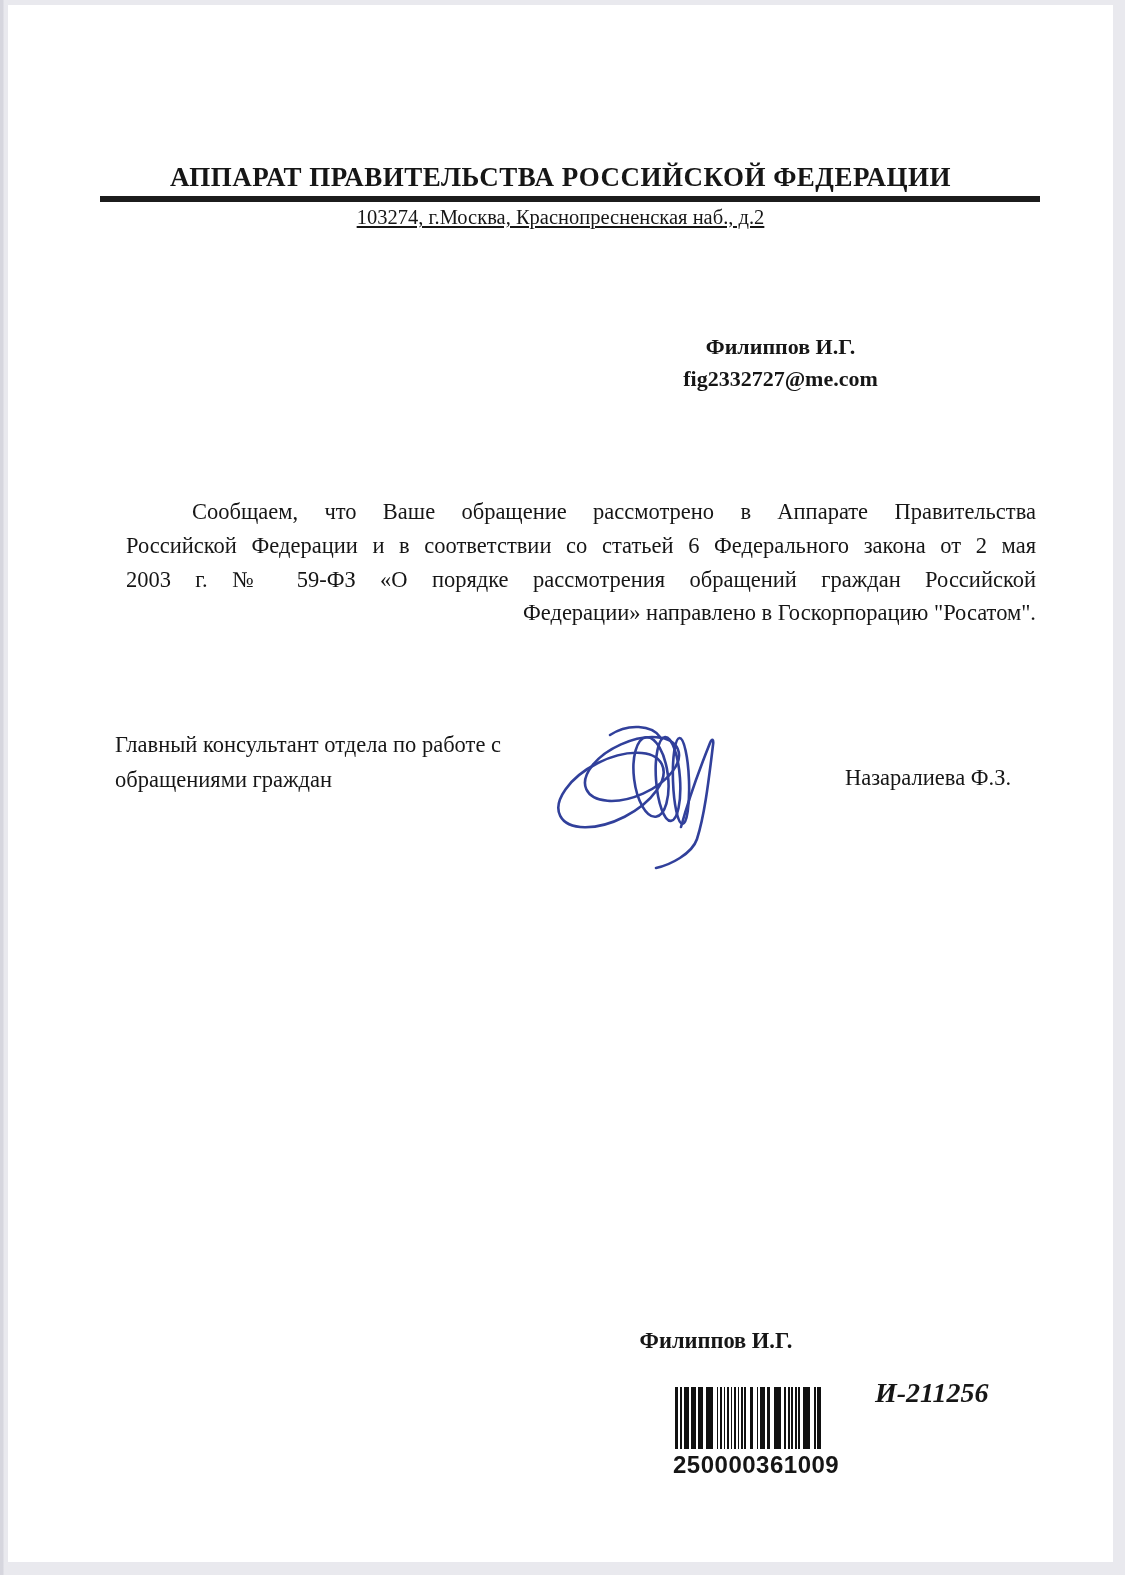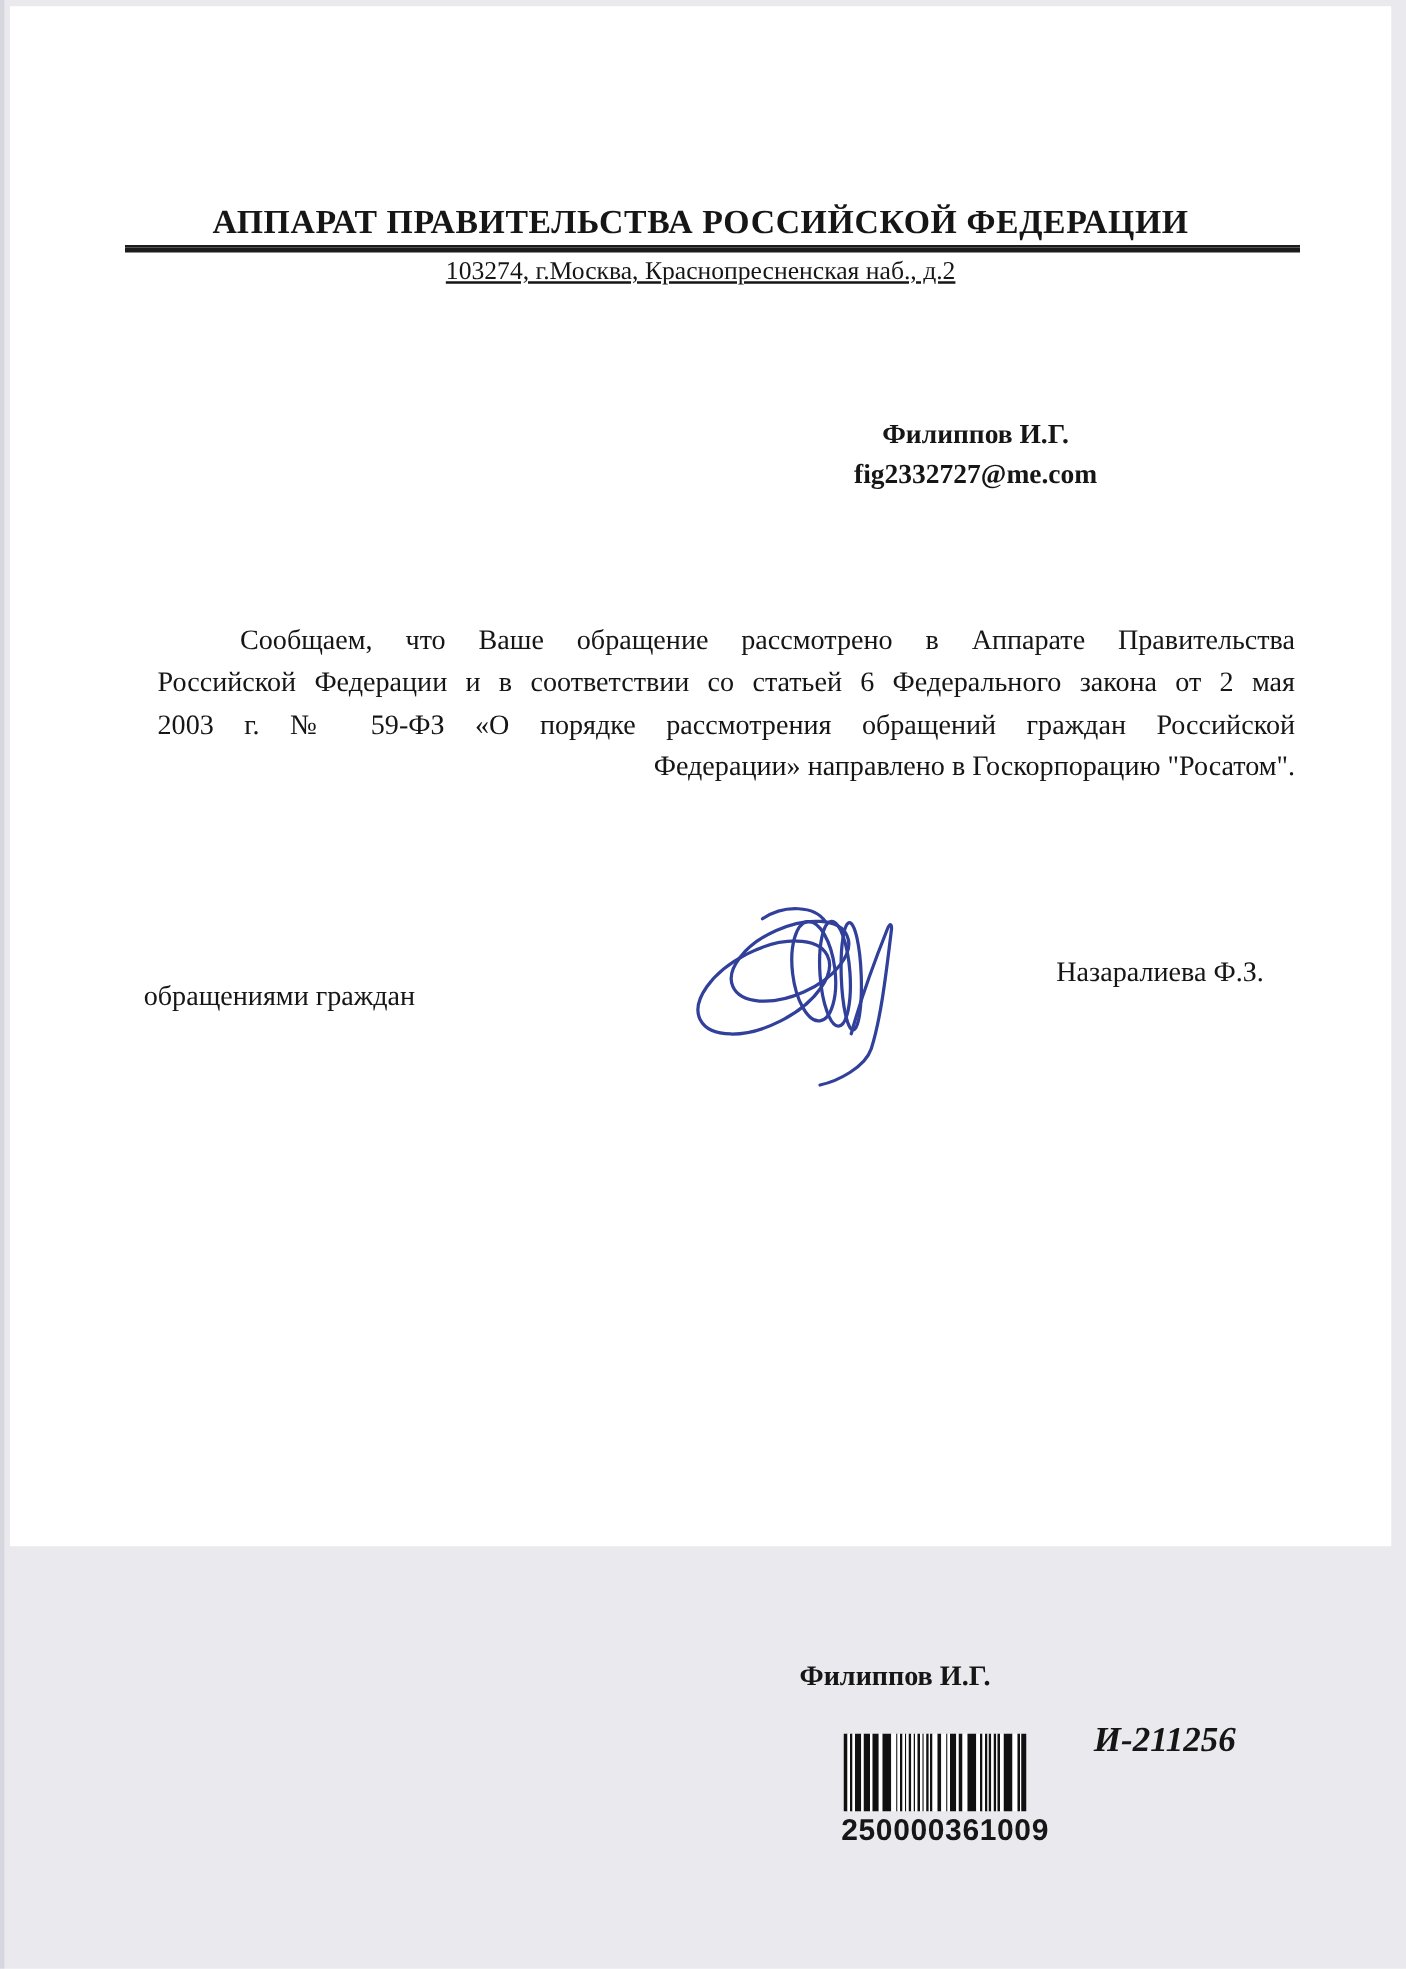--- a/index.html
+++ b/index.html
@@ -5,21 +5,21 @@
   * { margin:0; padding:0; box-sizing:border-box; }
   html,body { width:1125px; height:1575px; }
   body {
     position:relative;
     font-family:"Liberation Serif","DejaVu Serif",serif;
     background:linear-gradient(to right,#d6d6de 0px,#d6d6de 3px,#e9e9ee 4px);
     color:#161616;
   }
   .page {
     position:absolute; left:8px; top:5px;
-    width:1105px; height:1232px;
+    width:1105px; height:1557px;
     background:#ffffff;
   }
   .abs { position:absolute; }
 
   .doc-title {
     left:0; top:157px; width:100%;
     text-align:center;
     font-weight:bold; font-size:27px; letter-spacing:0.5px;
     white-space:nowrap;
   }
@@ -49,21 +49,21 @@
 
   .body-text {
     left:99px; top:490px; width:910px;
     font-size:22.5px; line-height:33.8px;margin-left:19px;
   }
   .body-text .jline { text-align:justify; text-align-last:justify; }
   .body-text .jline.first { text-indent:66px; }
   .body-text .lastline { text-align:right; }
 
   .sig-pos-1 { left:107px; top:727px; font-size:22.5px; white-space:nowrap; }
-  .sig-pos-2 { left:107px; top:779px; font-size:22.5px; white-space:nowrap; }
+  .sig-pos-2 { left:107px; top:762px; font-size:22.5px; white-space:nowrap; }
   .sig-name  { left:837px; top:760px; font-size:22.5px; white-space:nowrap; }
   .sig-svg   { left:540px; top:700px; width:185px; height:170px; }
 
   .executor {
     left:558px; top:1323px; width:300px;
     text-align:center; font-weight:bold; font-size:22.5px; white-space:nowrap;
   }
 
   .barcode-wrap { left:665px; top:1382px; width:150px; text-align:center; }
   .barcode-bars { display:flex; width:146px; height:62px; margin:0 auto; }
@@ -93,20 +93,21 @@
     <div>fig2332727@me.com</div>
   </div>
 
   <div class="abs body-text">
     <div class="jline first">Сообщаем, что Ваше обращение рассмотрено в Аппарате Правительства</div>
     <div class="jline">Российской Федерации и в соответствии со статьей 6 Федерального закона от 2 мая</div>
     <div class="jline">2003 г. № 59-ФЗ «О порядке рассмотрения обращений граждан Российской</div>
     <div class="lastline">Федерации» направлено в Госкорпорацию "Росатом".</div>
   </div>
 
+  <div class="abs sig-pos-1">Главный консультант отдела по работе с</div>
   <div class="abs sig-pos-2">обращениями граждан</div>
 
   <svg class="abs sig-svg" viewBox="0 0 185 170" fill="none">
     <g stroke-width="2.6" stroke-linecap="round" fill="none" stroke="#31409b">
       <ellipse cx="63" cy="85" rx="57" ry="30" transform="rotate(-27 63 85)"></ellipse>
       <ellipse cx="84" cy="64" rx="50" ry="27" transform="rotate(-24 84 64)"></ellipse>
       <ellipse cx="103" cy="72" rx="17" ry="40" transform="rotate(-7 103 72)"></ellipse>
       <ellipse cx="120" cy="74" rx="12" ry="42" transform="rotate(-4 120 74)"></ellipse>
       <ellipse cx="133" cy="76" rx="8" ry="43" transform="rotate(-2 133 76)"></ellipse>
       <path d="M 133 122 C 139 100, 150 68, 162 38 C 164 33, 166 34, 165 40 C 160 82, 156 112, 149 134 C 144 149, 122 160, 108 163"></path>

